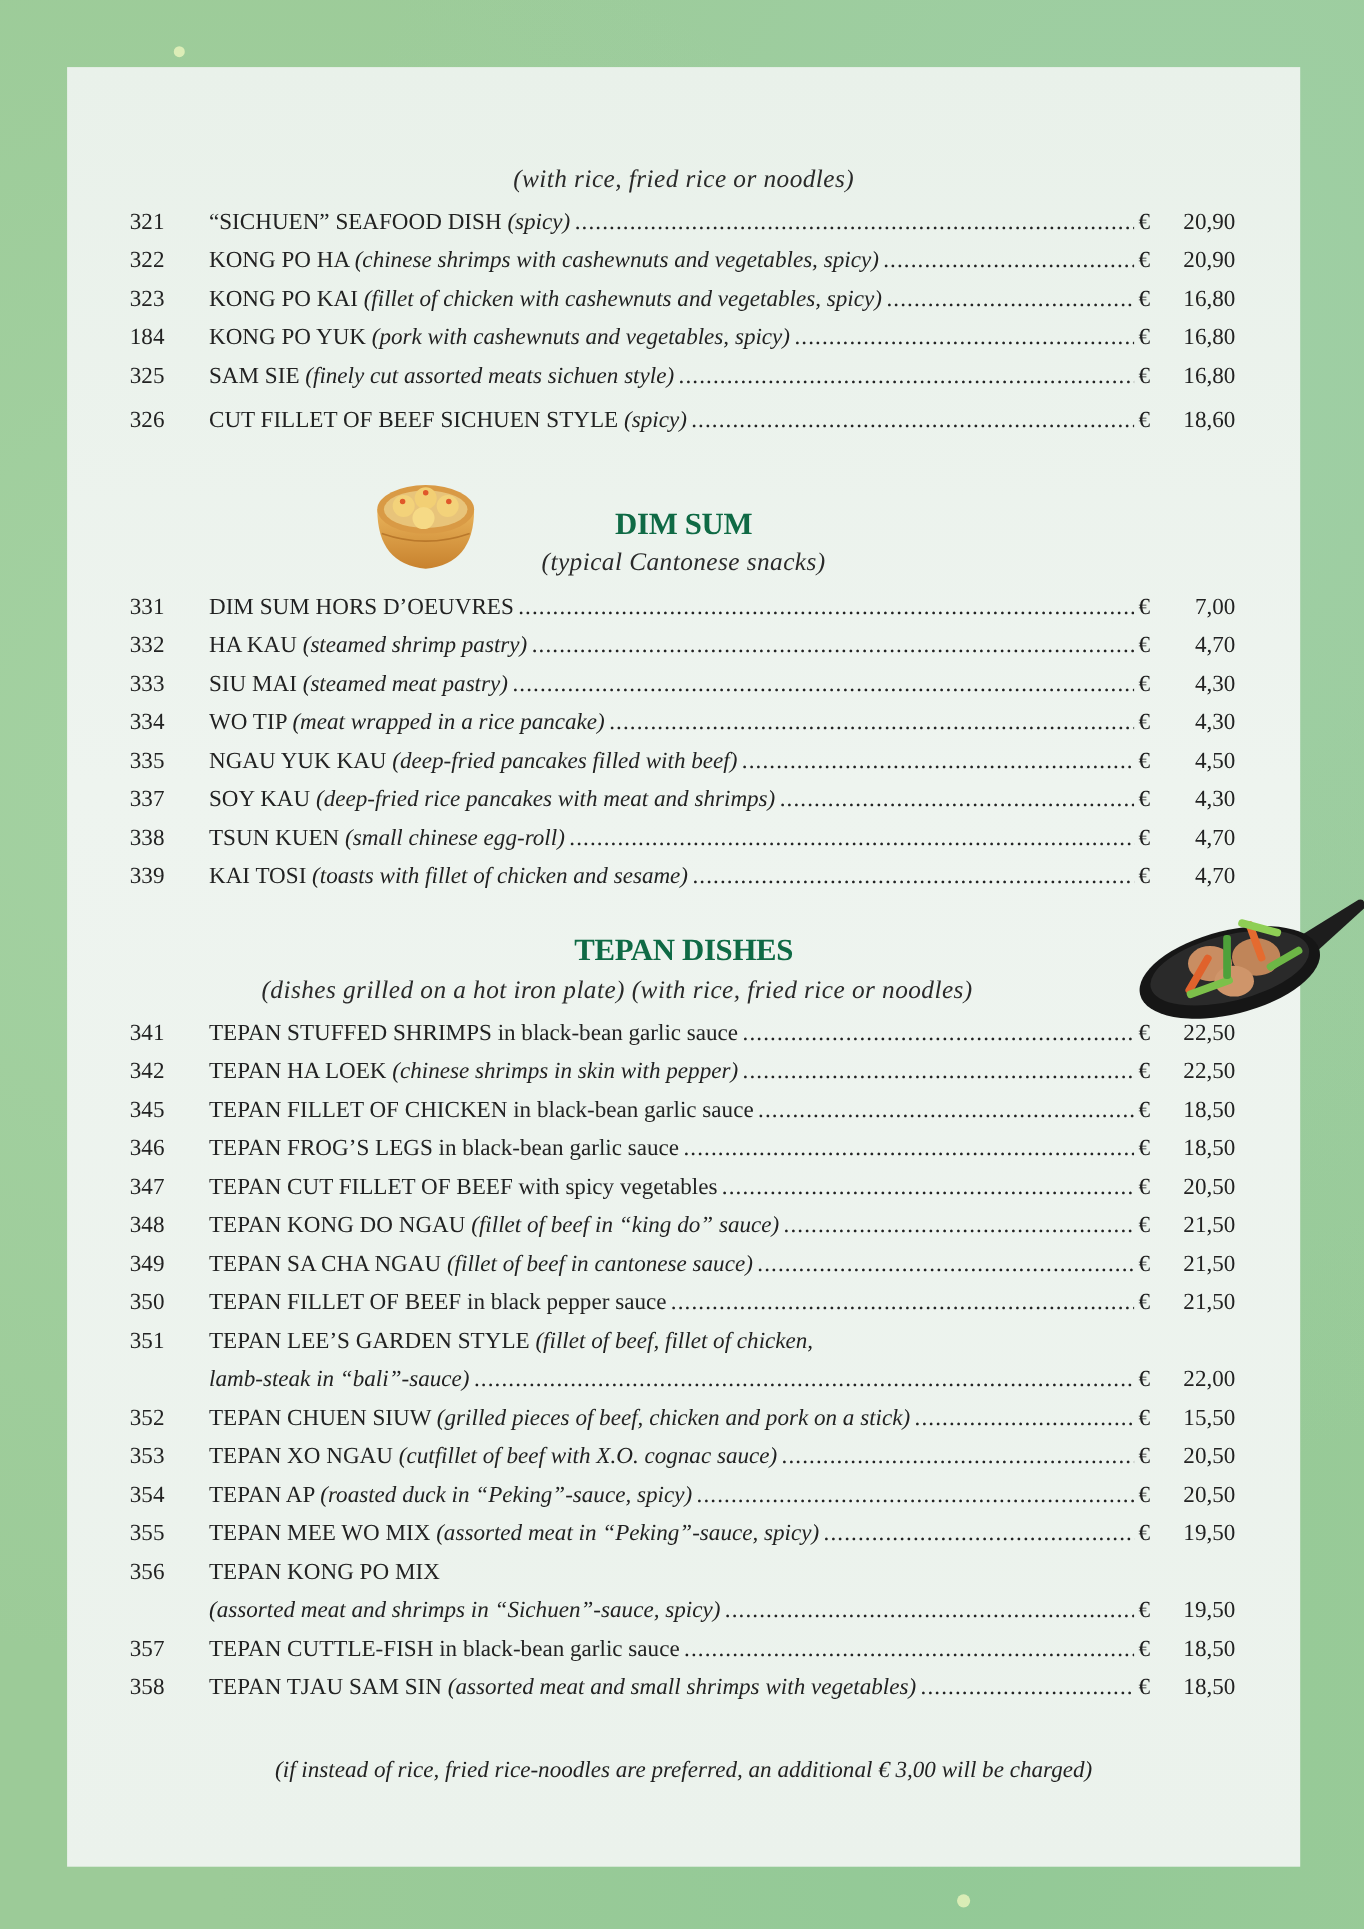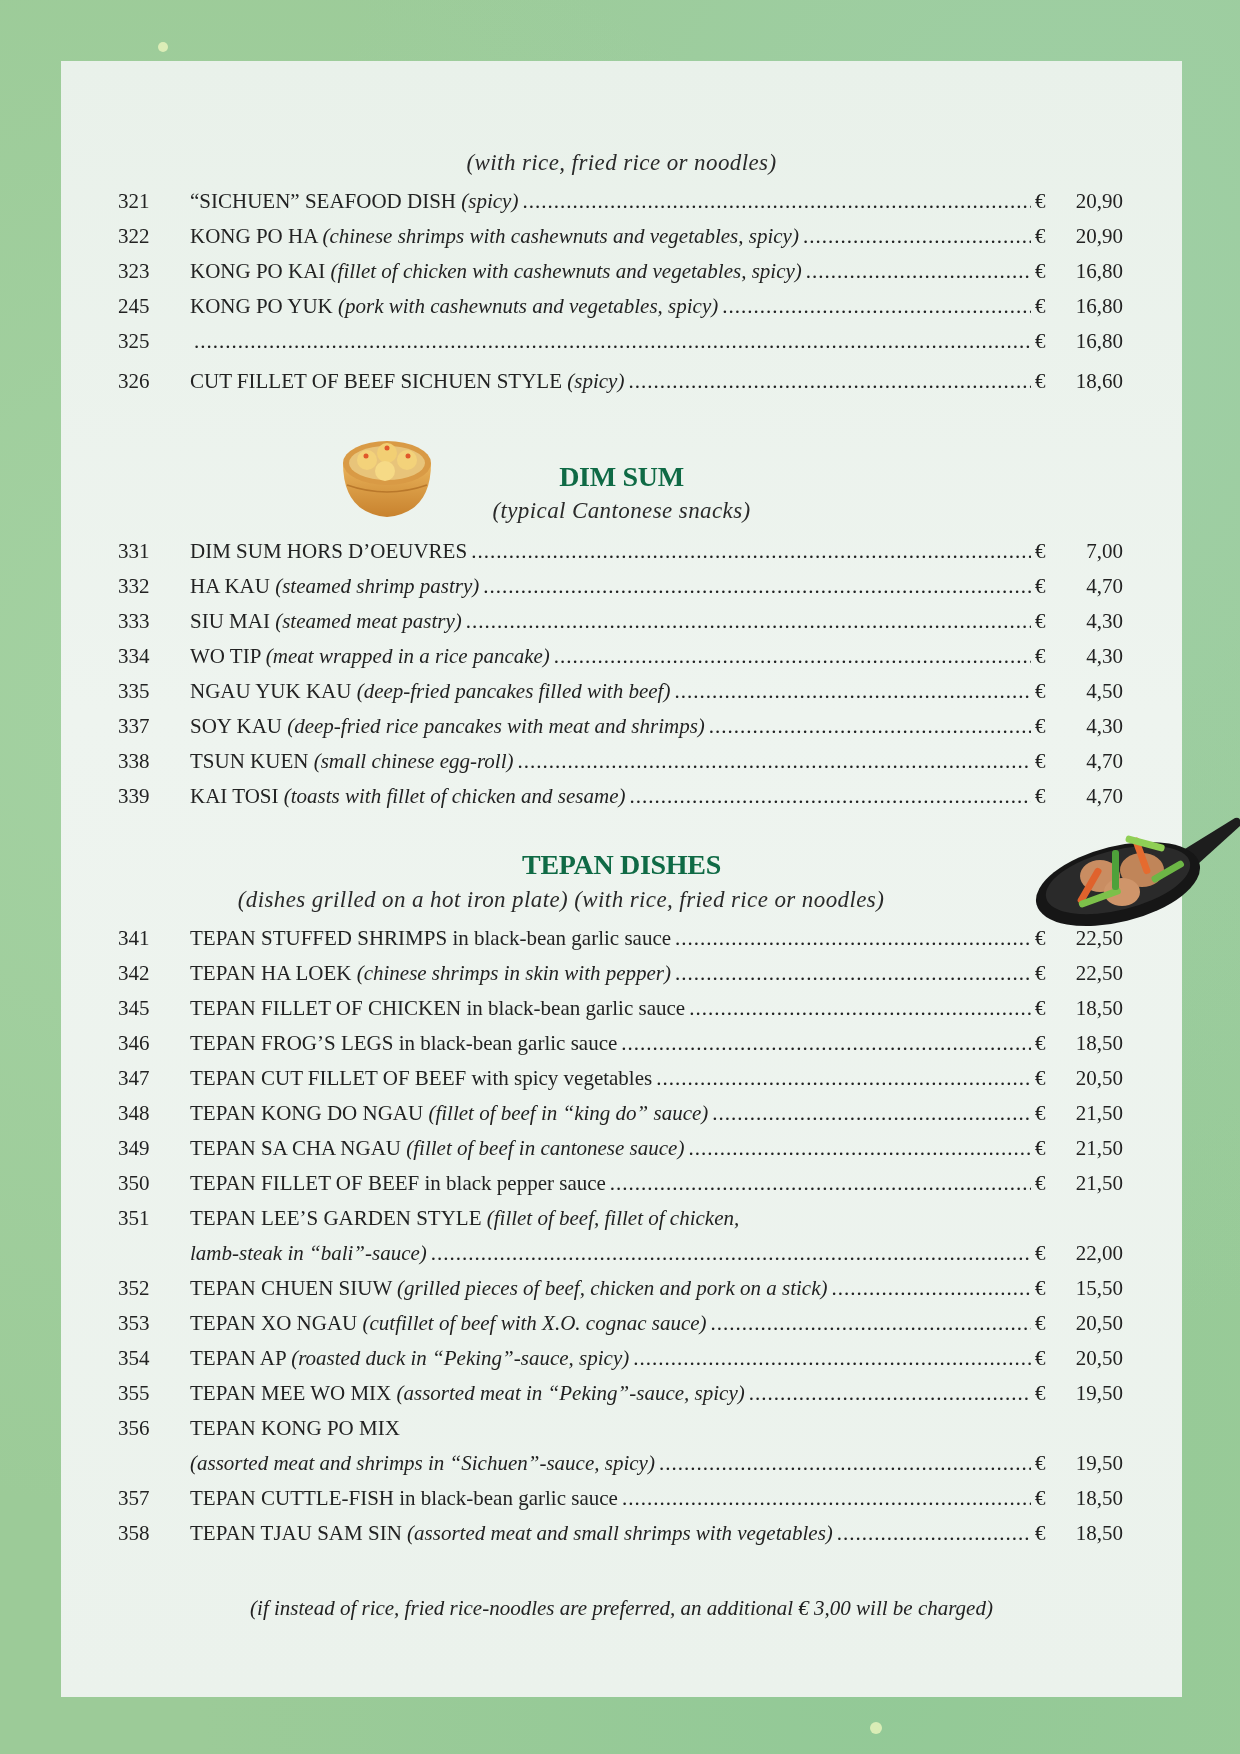--- a/index.html
+++ b/index.html
@@ -72,28 +72,29 @@
     <span class="price">20,90</span>
   </div>
   <div class="row" style="top:198px;left:57px;">
     <span class="num">323</span>
     <span class="name"><span>KONG PO KAI</span> <span class="desc">(fillet of chicken with cashewnuts and vegetables, spicy)</span></span>
     <span class="dots"></span>
     <span class="eur">€</span>
     <span class="price">16,80</span>
   </div>
   <div class="row" style="top:233px;left:57px;">
-    <span class="num">245</span>
+    <span class="num">184</span>
     <span class="name"><span>KONG PO YUK</span> <span class="desc">(pork with cashewnuts and vegetables, spicy)</span></span>
     <span class="dots"></span>
     <span class="eur">€</span>
     <span class="price">16,80</span>
   </div>
   <div class="row" style="top:268px;left:57px;">
     <span class="num">325</span>
+    <span class="name"><span>SAM SIE</span> <span class="desc">(finely cut assorted meats sichuen style)</span></span>
     <span class="dots"></span>
     <span class="eur">€</span>
     <span class="price">16,80</span>
   </div>
   <div class="row" style="top:303px;left:57px;align-items:flex-end;">
     <span class="num">326</span>
     <span class="name"><span>CUT FILLET OF BEEF SICHUEN STYLE</span> <span class="desc">(spicy)</span></span>
     <span class="dots"></span>
     <span class="eur">€</span>
     <span class="price">18,60</span>

